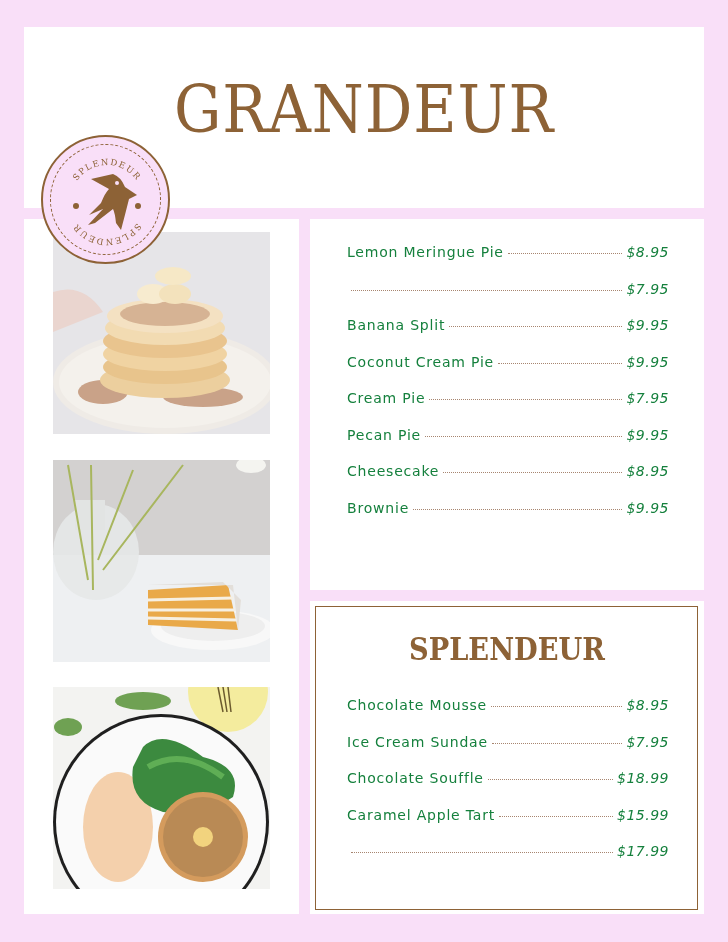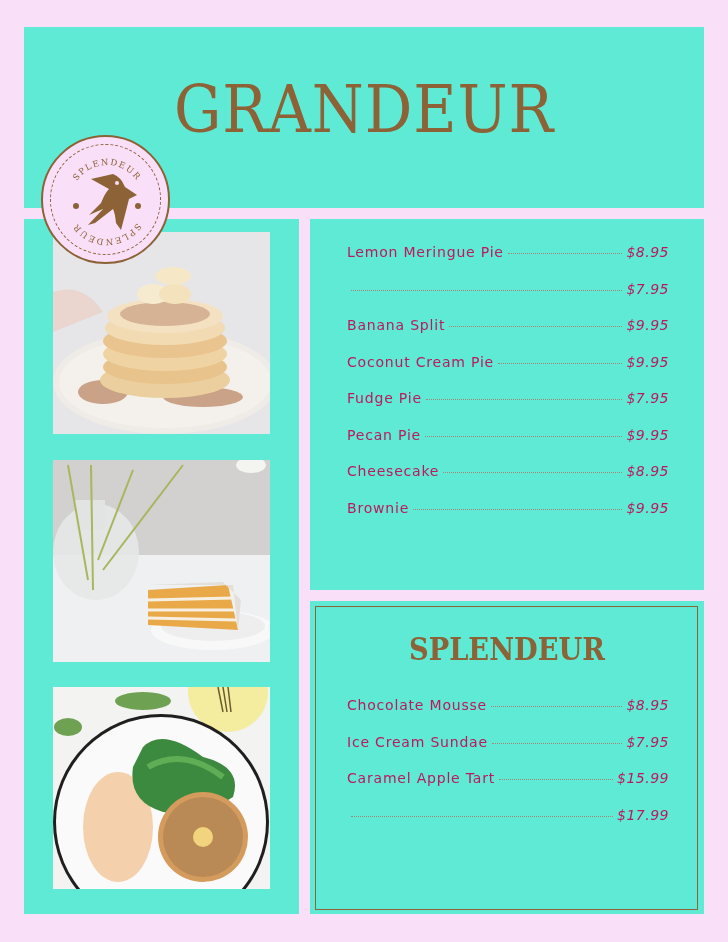--- a/index.html
+++ b/index.html
@@ -1,38 +1,38 @@
 <!DOCTYPE html>
 <html><head>
 <meta charset="utf-8">
 <style>
   * { box-sizing: border-box; margin: 0; padding: 0; }
   html, body { width: 728px; height: 942px; overflow: hidden; }
   body { background: #f9dff8; position: relative; font-family: "DejaVu Sans", sans-serif; color: #8d6a55; }
-  .panel { position: absolute; background: #5eead4; }
+  .panel { position: absolute; background: #ffffff; }
   #header { left: 24px; top: 27px; width: 680px; height: 181px; }
   #left { left: 24px; top: 219px; width: 275px; height: 695px; }
   #rtop { left: 310px; top: 219px; width: 394px; height: 371px; }
   #rbot { left: 310px; top: 601px; width: 394px; height: 313px; }
   .title { position: absolute; left: 0; right: 0; top: 44px; text-align: center;
     font-family: "DejaVu Serif", serif; font-weight: normal; font-size: 66px; letter-spacing: 1px;
     color: #8d6236; transform: scaleX(0.9); }
   .badge { position: absolute; left: 41px; top: 135px; width: 129px; height: 129px; border-radius: 50%;
     background: #f9dff8; border: 2px solid #8d6236; z-index: 3; }
   .badge-inner { position: absolute; left: 7px; top: 7px; right: 7px; bottom: 7px; border-radius: 50%;
     border: 1.5px dashed #8d6236; }
   .badge svg { position: absolute; left: 0; top: 0; }
   .photo { position: absolute; left: 53px; width: 217px; overflow: hidden; }
   #p1 { top: 232px; height: 202px; background: #e7e6e8; }
   #p2 { top: 460px; height: 202px; background: #e5e4e5; }
   #p3 { top: 687px; height: 202px; background: #f2f2f0; }
   .menu { position: absolute; left: 347px; width: 322px; }
   #menu1 { top: 244px; }
   #menu2 { top: 697px; }
-  .row { display: flex; align-items: baseline; height: 36.5px; font-size: 14px; letter-spacing: 0.8px; color: #be185d; }
+  .row { display: flex; align-items: baseline; height: 36.5px; font-size: 14px; letter-spacing: 0.8px; color: #15803d; }
   .row .name { white-space: nowrap; }
   .row .dots { flex: 1; border-bottom: 1px dotted #a78570; margin: 0 4px; transform: translateY(-3px); min-width: 8px; }
   .row .price { white-space: nowrap; letter-spacing: 0.5px; font-style: italic; }
   .frame { position: absolute; left: 315px; top: 606px; width: 383px; height: 304px; border: 1.5px solid #8d6236; }
   .sub-title { position: absolute; left: 310px; top: 631px; width: 394px; text-align: center;
     font-family: "DejaVu Serif", serif; font-size: 31px; color: #8d6236; transform: scaleX(0.88); }
 </style>
 </head>
 <body>
 
@@ -132,21 +132,21 @@
       <span class="name">Banana Split</span>
       <span class="dots"></span>
       <span class="price">$9.95</span>
     </div>
   <div class="row">
       <span class="name">Coconut Cream Pie</span>
       <span class="dots"></span>
       <span class="price">$9.95</span>
     </div>
   <div class="row">
-      <span class="name">Fudge Pie</span>
+      <span class="name">Cream Pie</span>
       <span class="dots"></span>
       <span class="price">$7.95</span>
     </div>
   <div class="row">
       <span class="name">Pecan Pie</span>
       <span class="dots"></span>
       <span class="price">$9.95</span>
     </div>
   <div class="row">
       <span class="name">Cheesecake</span>
@@ -168,20 +168,25 @@
       <span class="name">Chocolate Mousse</span>
       <span class="dots"></span>
       <span class="price">$8.95</span>
     </div>
   <div class="row">
       <span class="name">Ice Cream Sundae</span>
       <span class="dots"></span>
       <span class="price">$7.95</span>
     </div>
   <div class="row">
+      <span class="name">Chocolate Souffle</span>
+      <span class="dots"></span>
+      <span class="price">$18.99</span>
+    </div>
+  <div class="row">
       <span class="name">Caramel Apple Tart</span>
       <span class="dots"></span>
       <span class="price">$15.99</span>
     </div>
   <div class="row">
       <span class="dots"></span>
       <span class="price">$17.99</span>
     </div>
 </div>
 

